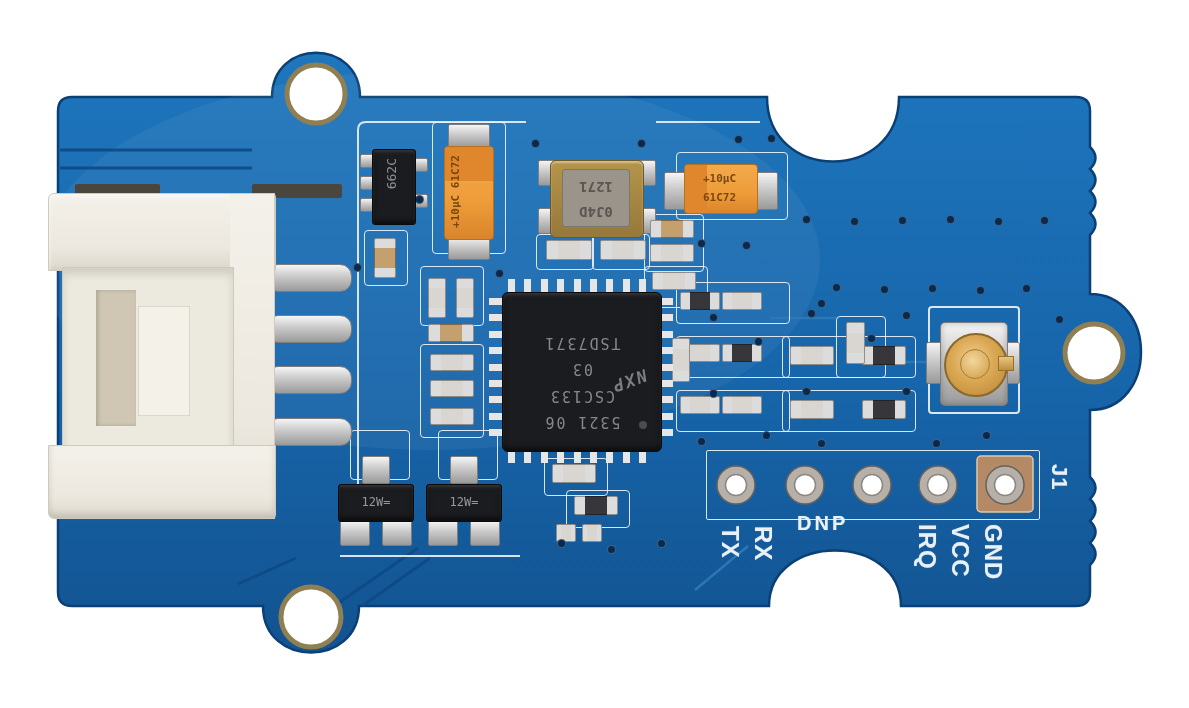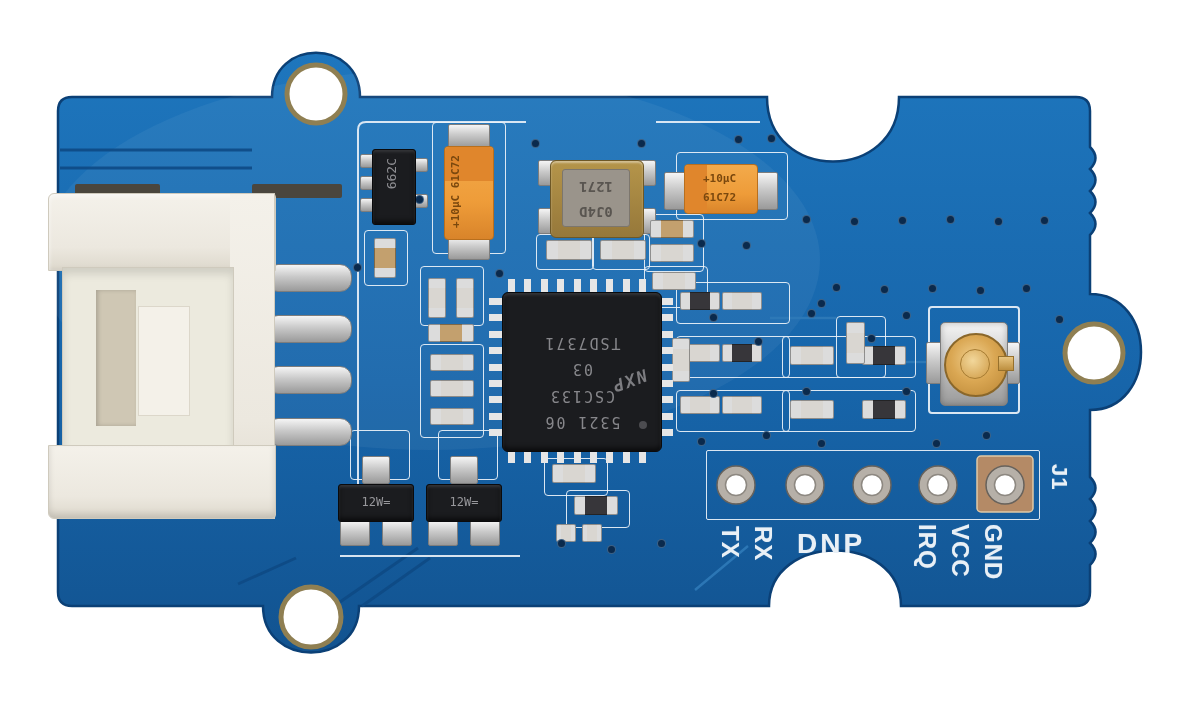--- a/index.html
+++ b/index.html
@@ -273,19 +273,19 @@
       <div class="abs" style="left:960px;top:349px;width:28px;height:28px;border-radius:50%;background:radial-gradient(circle at 42% 38%, #f2d79b, #cf9a44);border:1px solid #a77c32;"></div>
       <div class="abs" style="left:998px;top:356px;width:14px;height:13px;background:linear-gradient(180deg,#e8c580,#bd8f3f);border:1px solid #96702c;"></div>
     </div>
 
     <div class="abs silkbox" style="left:706px;top:450px;width:332px;height:68px;border-radius:2px;"></div>
   </div>
 
   <div id="silk-layer" class="layer">
     <div class="abs silk silk-v" style="left:716px;top:526px;font-size:24px;">TX</div>
     <div class="abs silk silk-v" style="left:749px;top:526px;font-size:24px;">RX</div>
-    <div class="abs silk" style="left:797px;top:528px;font-size:28px;letter-spacing:3px;">DNP</div>
+    <div class="abs silk" style="left:797px;top:512px;font-size:20px;letter-spacing:3px;">DNP</div>
     <div class="abs silk silk-v" style="left:913px;top:524px;font-size:24px;">IRQ</div>
     <div class="abs silk silk-v" style="left:946px;top:524px;font-size:24px;">VCC</div>
     <div class="abs silk silk-v" style="left:979px;top:524px;font-size:24px;">GND</div>
     <div class="abs silk silk-v" style="left:1046px;top:464px;font-size:22px;">J1</div>
   </div>
 </div>
 
 </body></html>

